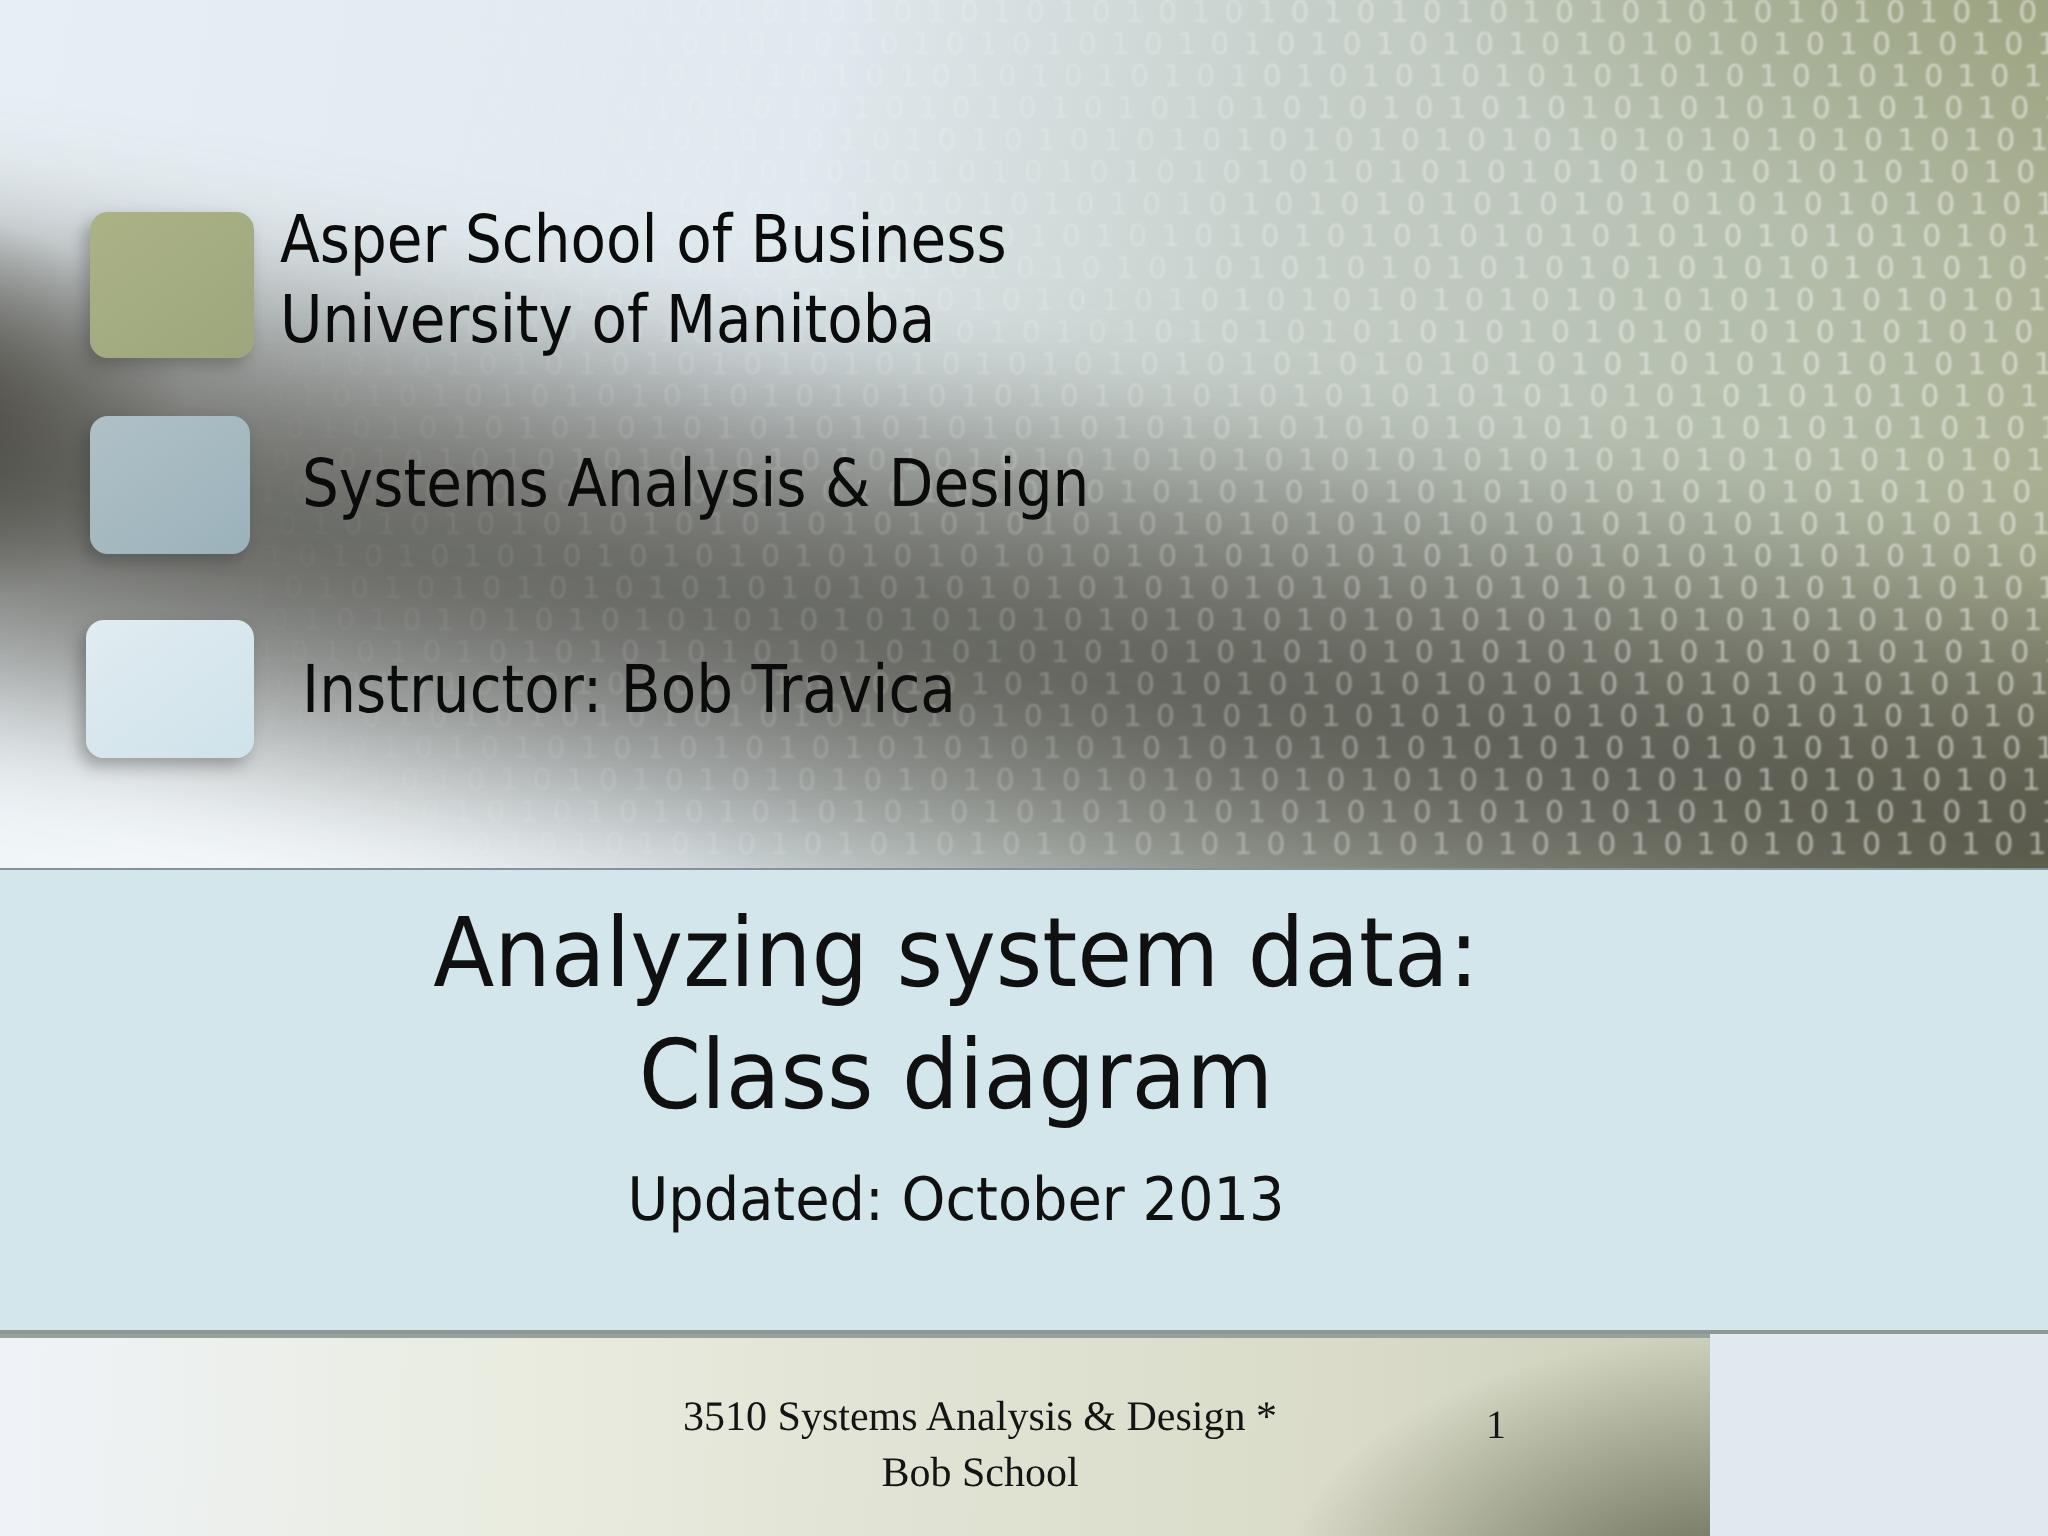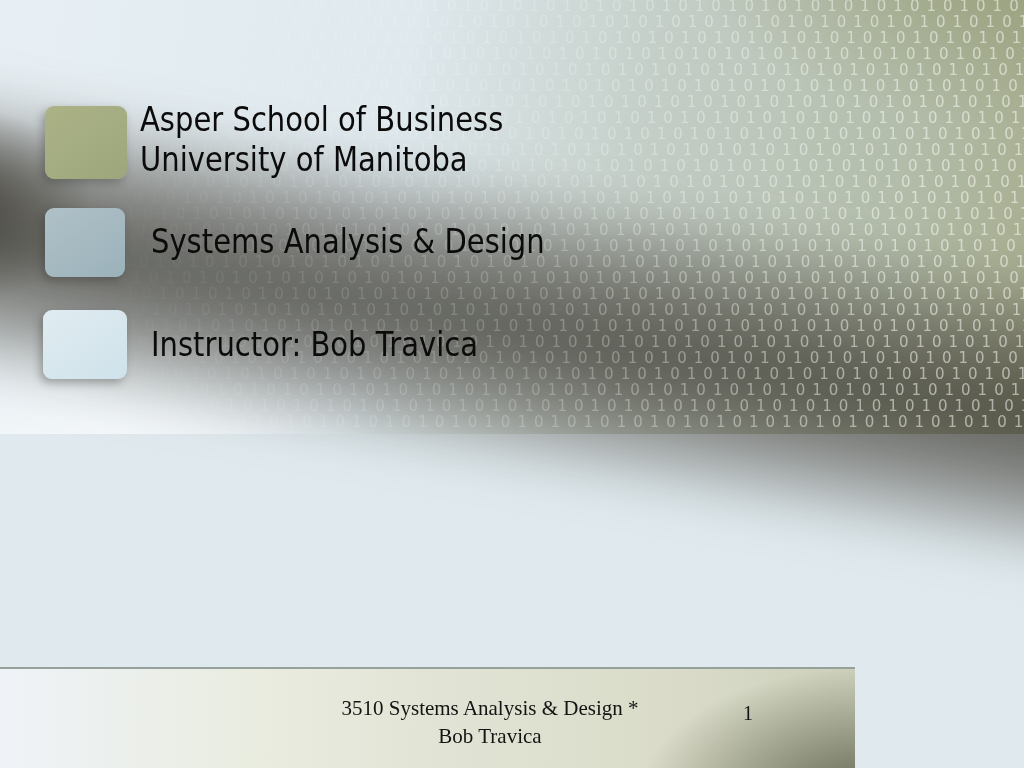--- a/index.html
+++ b/index.html
@@ -120,22 +120,29 @@
     <div>Asper School of Business</div>
     <div>University of Manitoba</div>
   </div>
 
   <div class="bullet bullet-2"></div>
   <div class="hdr-text hdr-2">Systems Analysis &amp; Design</div>
 
   <div class="bullet bullet-3"></div>
   <div class="hdr-text hdr-3">Instructor: Bob Travica</div>
 
+  <div class="title-band">
+    <div class="title-inner">
+      <div class="title-line title-line-1">Analyzing system data:</div>
+      <div class="title-line">Class diagram</div>
+      <div class="title-subtitle">Updated: October 2013</div>
+    </div>
+  </div>
 
   <div class="footer">
     <div class="footer-credit">
       <div>3510 Systems Analysis &amp; Design *</div>
-      <div>Bob Travica</div>
+      <div>Bob School</div>
     </div>
     <div class="slide-number">1</div>
   </div>
 
 </div>
 
 </body></html>

